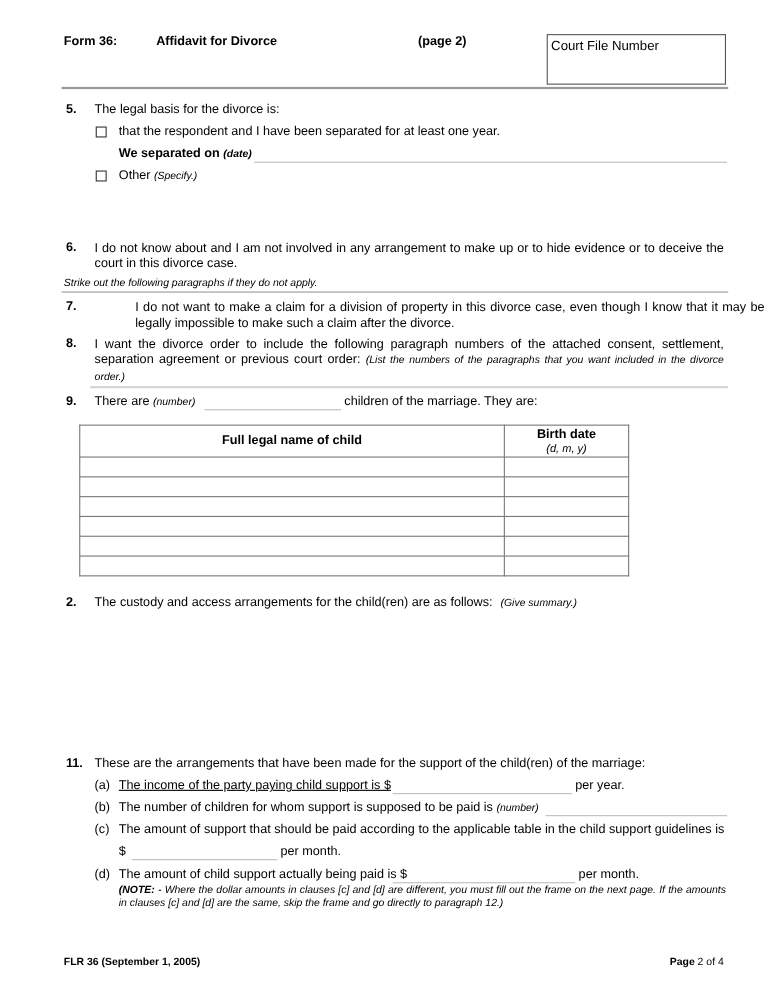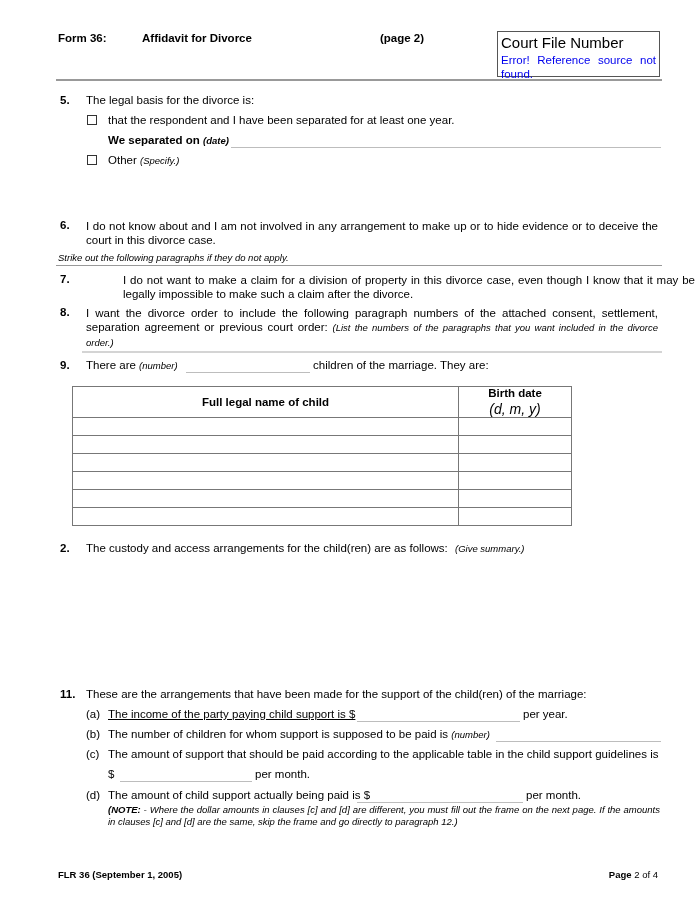--- a/index.html
+++ b/index.html
@@ -2,45 +2,44 @@
 <html><head>
 <meta charset="utf-8">
 <style>
   html, body { margin: 0; padding: 0; background: #ffffff; }
   body { width: 696px; height: 900px; position: relative; font-family: "Liberation Sans", sans-serif; color: #000; font-size: 11.5px; overflow: hidden; }
   .abs { position: absolute; }
   .bold { font-weight: bold; }
   .it { font-style: italic; font-size: 9.5px; }
   .hdr { top: 32px; font-size: 11.5px; font-weight: bold; }
   .cfn-box { left: 497px; top: 31px; width: 163px; height: 46px; border: 1px solid #555; box-sizing: border-box; padding: 2px 3px; }
-  .cfn-label { font-size: 15px; color: #000; }
+  .cfn-label { font-size: 12px; color: #000; }
   .cfn-value { font-size: 11.5px; color: #0000ee; text-align: justify; text-align-last: left; line-height: 14px; margin-top: 2px; }
   .rule { height: 0; border-top: 2px solid #999; }
   .thin { border-top: 1px solid #cfcfcf; height: 0; }
   .fill { border-bottom: 1px solid #bdbdbd; height: 0; }
   .num { font-weight: bold; }
   .para { left: 86px; width: 572px; text-align: justify; line-height: 14px; }
   .cb { width: 10px; height: 10px; border: 1px solid #333; box-sizing: border-box; background: #fff; }
   table.children { position: absolute; left: 72px; top: 386px; width: 500px; border-collapse: collapse; }
   table.children td, table.children th { border: 1px solid #777; padding: 0; }
   table.children th { height: 28px; font-weight: bold; font-size: 11.5px; }
   table.children td { height: 17px; }
   .col1 { width: 385px; }
-  .bd-sub { display: block; font-weight: normal; font-style: italic; font-size: 14px; margin-top: 2px; }
+  .bd-sub { display: block; font-weight: normal; font-style: italic; font-size: 10px; margin-top: 2px; }
   .foot { top: 869px; font-size: 9.5px; }
 </style>
 </head>
 <body>
 
 <div class="abs hdr" style="left:58px;">Form 36:</div>
 <div class="abs hdr" style="left:142px;">Affidavit for Divorce</div>
 <div class="abs hdr" style="left:380px;">(page 2)</div>
 <div class="abs cfn-box">
   <div class="cfn-label">Court File Number</div>
-  <div class="cfn-value">Error! Reference source not found.</div>
 </div>
 <div class="abs rule" style="left:56px; top:79px; width:606px;"></div>
 
 <div class="abs num" style="left:60px; top:94px;">5.</div>
 <div class="abs" style="left:86px; top:94px;">The legal basis for the divorce is:</div>
 
 <div class="abs cb" style="left:87px; top:115px;"></div>
 <div class="abs" style="left:108px; top:114px;">that the respondent and I have been separated for at least one year.</div>
 
 <div class="abs" style="left:108px; top:134px;font-weight:bold;">

